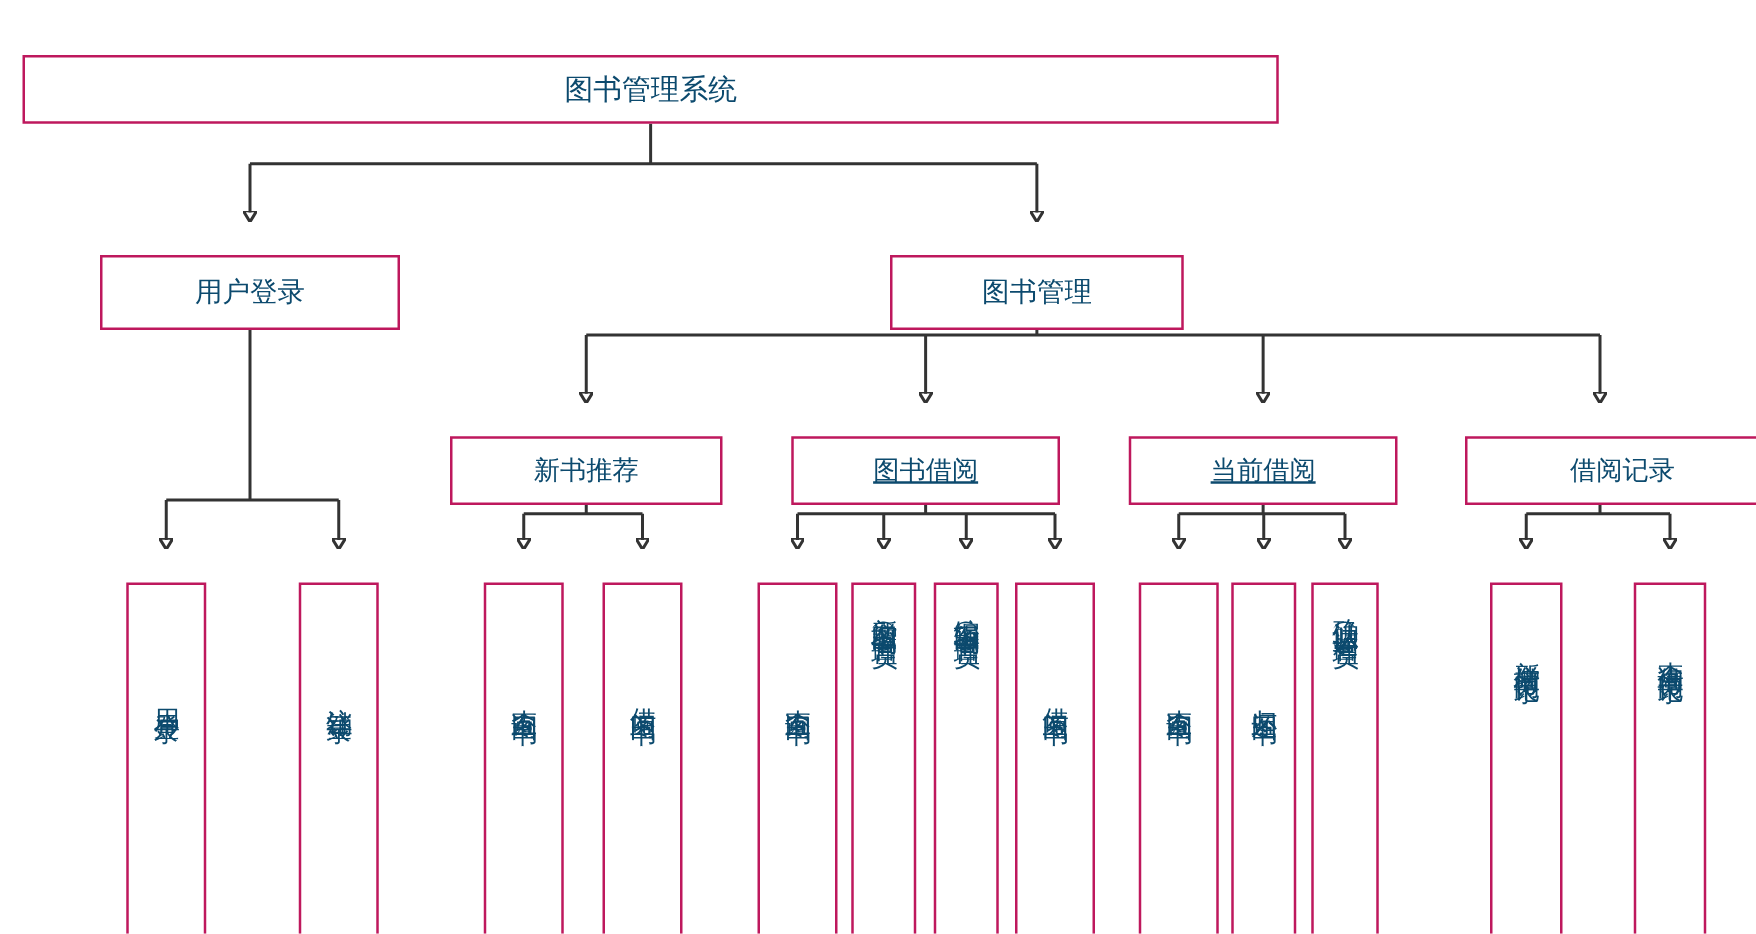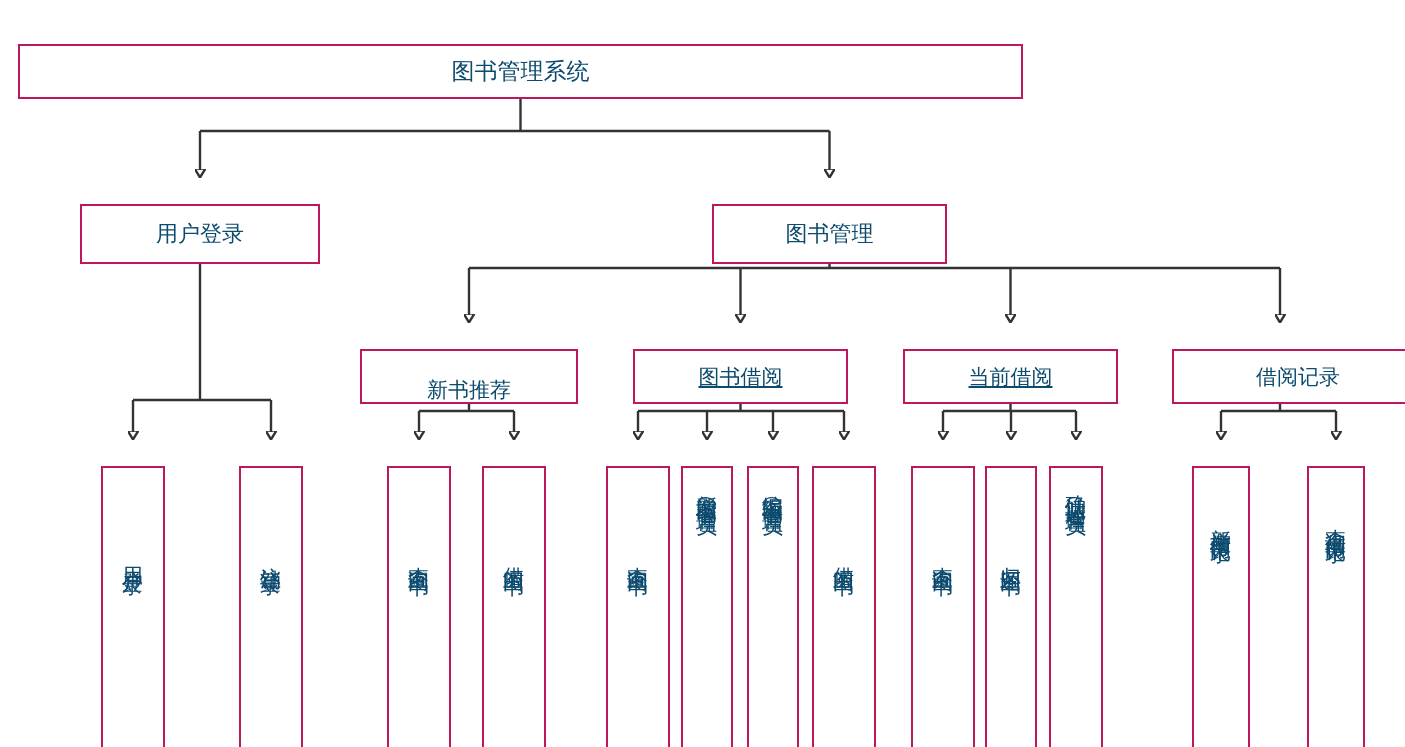--- a/index.html
+++ b/index.html
@@ -135,21 +135,21 @@
   <div id="nodes">
       <div class="node root" style="left: 18px; top: 12px; width: 1005px; height: 55px;">
         <span class="label">图书管理系统</span>
       </div>
       <div class="node lvl1" style="left: 80px; top: 172px; width: 240px; height: 60px;">
         <span class="label">用户登录</span>
       </div>
       <div class="node lvl1" style="left: 712px; top: 172px; width: 235px; height: 60px;">
         <span class="label">图书管理</span>
       </div>
-      <div class="node lvl2" style="left: 360px; top: 317px; width: 218px; height: 55px; align-items: flex-end;">
+      <div class="node lvl2" style="left: 360px; top: 317px; width: 218px; height: 55px;">
         <span class="label">新书推荐</span>
       </div>
       <div class="node lvl2" style="left: 633px; top: 317px; width: 215px; height: 55px; text-decoration: underline;">
         <span class="label">图书借阅</span>
       </div>
       <div class="node lvl2" style="left: 903px; top: 317px; width: 215px; height: 55px; text-decoration: underline;">
         <span class="label">当前借阅</span>
       </div>
       <div class="node lvl2" style="left: 1172px; top: 317px; width: 252px; height: 55px;">
         <span class="label">借阅记录</span>

